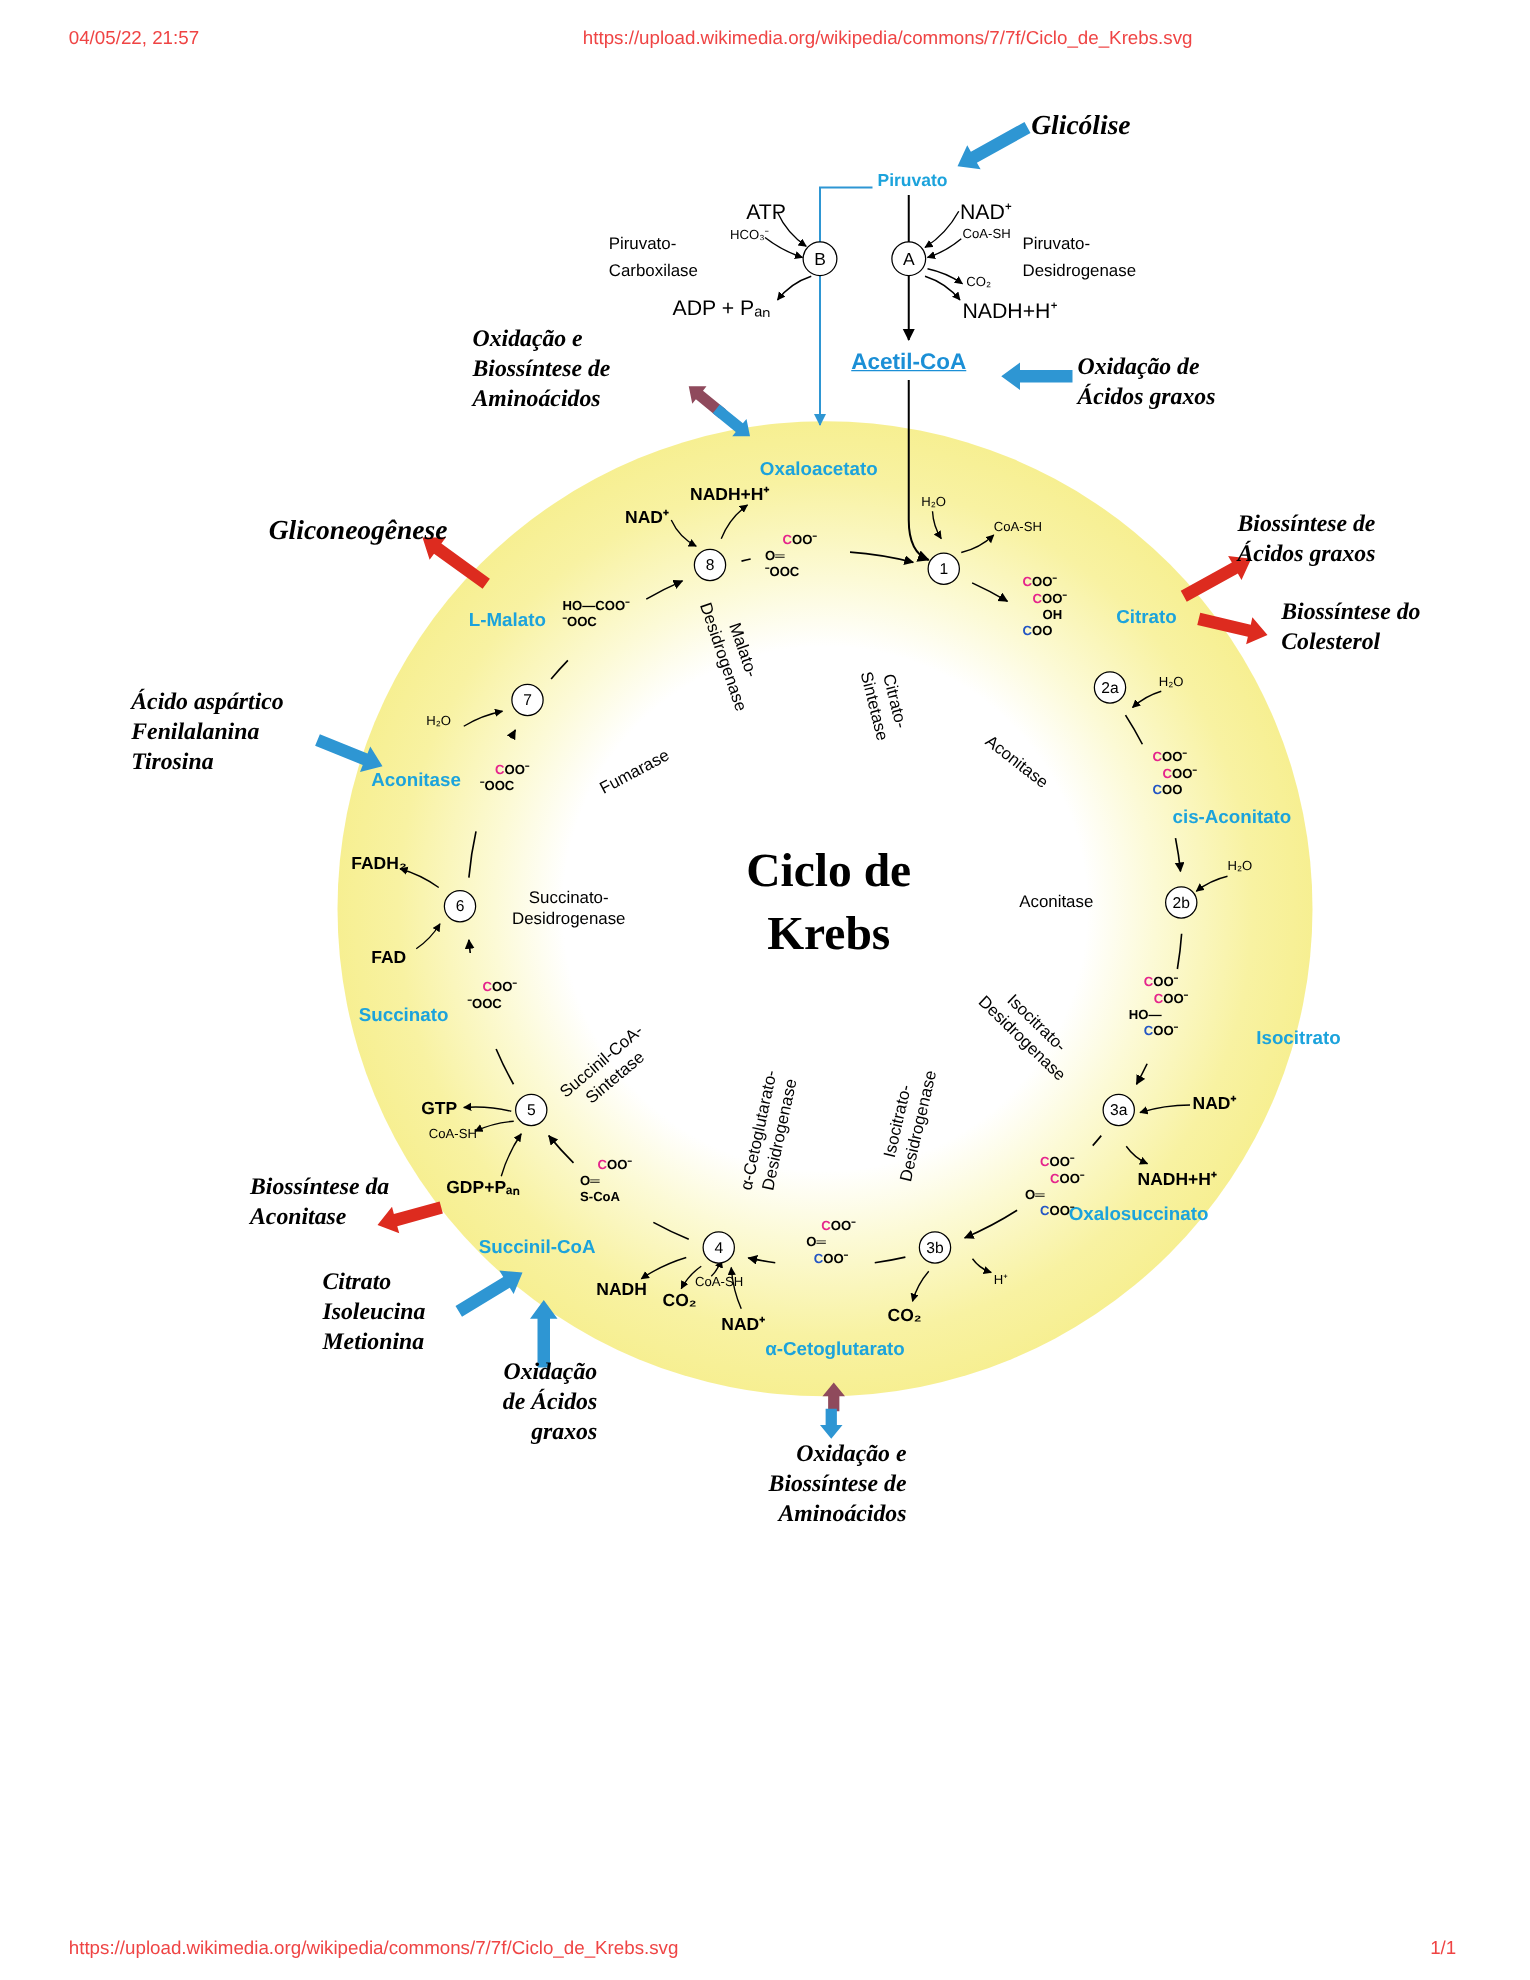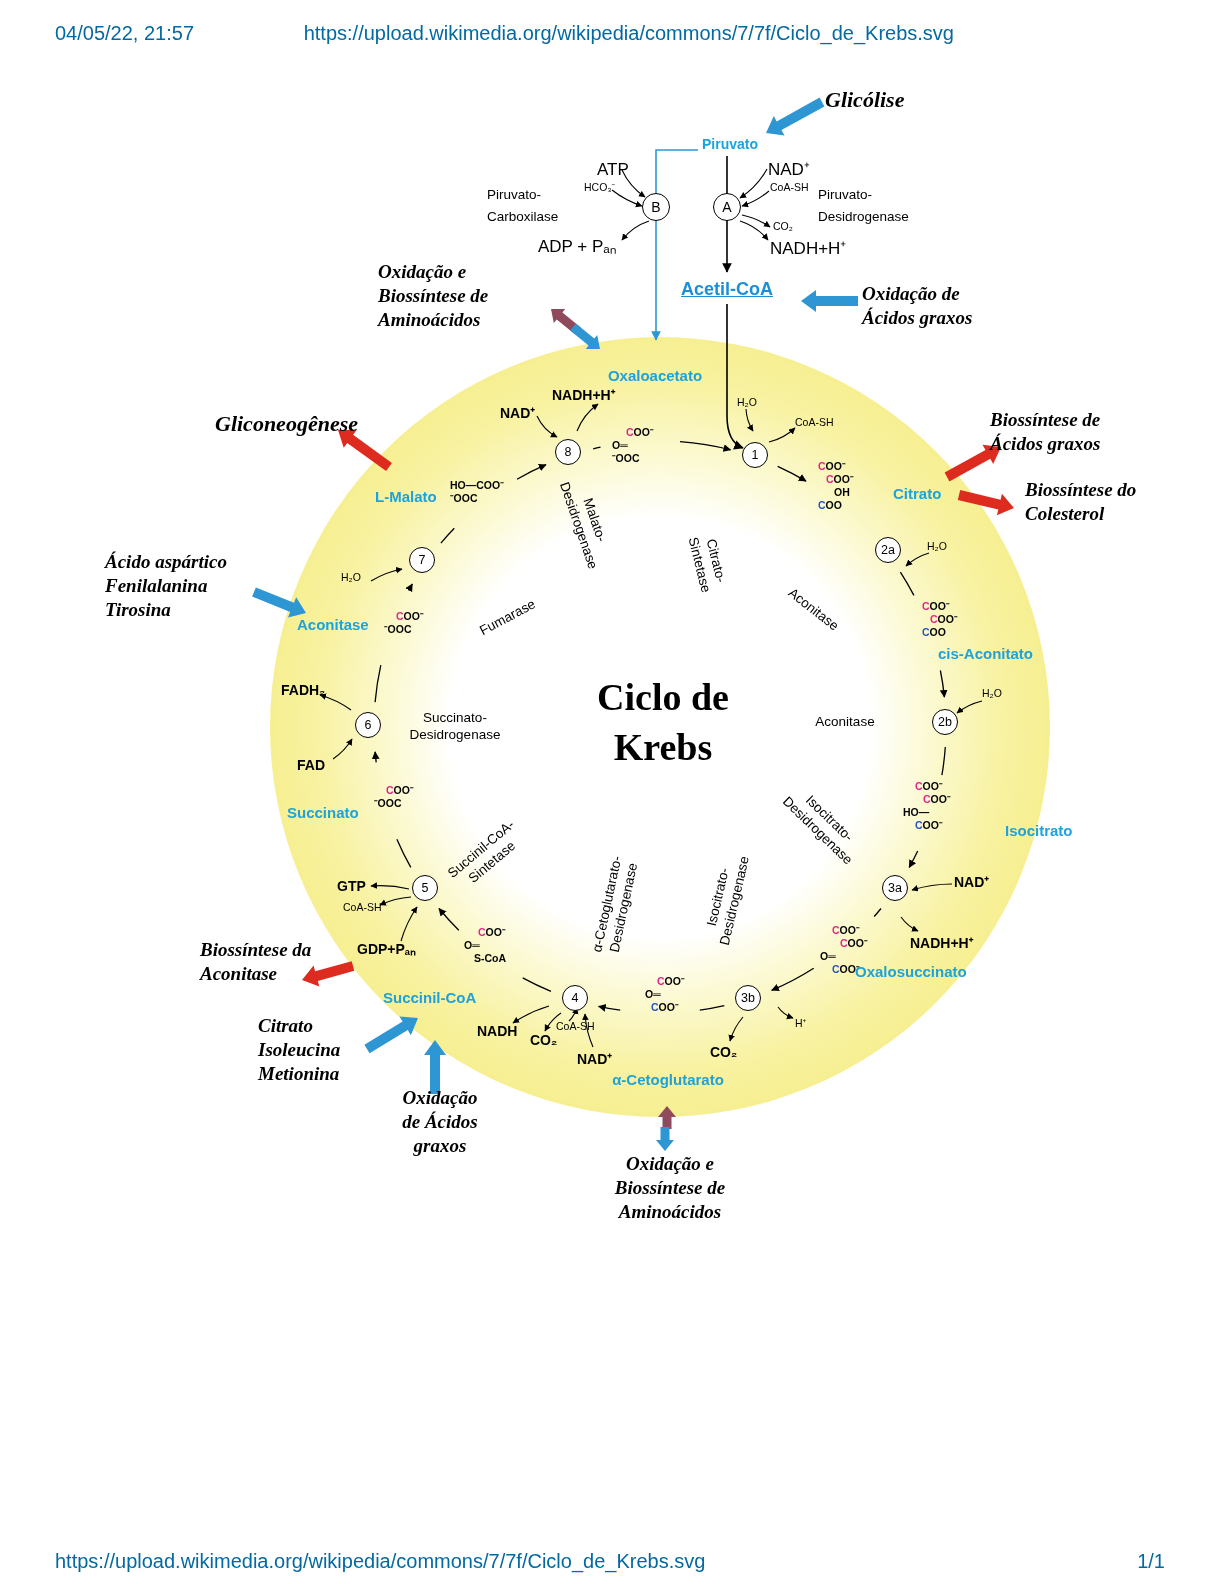--- a/index.html
+++ b/index.html
@@ -1,25 +1,25 @@
 <!DOCTYPE html>
 <html><head>
 <meta charset="utf-8">
 <style>
   *{margin:0;padding:0;box-sizing:border-box}
   html,body{background:#fff}
   body{width:1224px;height:1584px;position:relative;font-family:"Liberation Sans",sans-serif;color:#000;overflow:hidden}
   .abs{position:absolute}
-  .hdr{font-size:20px;color:#0369a1;white-space:nowrap}
+  .hdr{font-size:15px;color:#ef4444;white-space:nowrap}
   .disc{left:270px;top:337px;width:780px;height:780px;border-radius:50%;
         background:radial-gradient(circle,#ffffff 0%,#ffffff 38%,#fcfad6 48%,#f8f2a2 62%,#f5ec80 80%,#f4eb7e 95%,#f7f0a4 100%)}
   svg.overlay{left:0;top:0;pointer-events:none}
   .metab{color:#1CA3DC;font-weight:bold;font-size:15px;white-space:nowrap}
   .cx{transform:translateX(-50%)}
-  .tc{text-align:center}
+  .tc{text-align:right}
   .pathway{font-family:"Liberation Serif",serif;font-weight:bold;font-style:italic;font-size:19px;line-height:1.27;white-space:nowrap}
   .big{font-size:22px}
   .enz{font-size:13.5px;line-height:1.25;white-space:nowrap;text-align:center}
   .cofb{font-weight:bold;font-size:14px;white-space:nowrap}
   .cof{font-size:17px;white-space:nowrap}
   .cofs{font-size:10.5px;white-space:nowrap}
   .lbl2{font-size:13.5px;line-height:1.65;white-space:nowrap}
   .struct{font-size:10.5px;font-weight:bold;line-height:1.25;white-space:nowrap}
   .struct span{display:block}
   .struct .pc::first-letter{color:#E5258C}
@@ -279,21 +279,21 @@
   <span class="bc" style="margin-left:12px">COO⁻</span>
 </div>
 <div class="abs struct" style="left:645px;top:975px">
   <span class="pc" style="margin-left:12px">COO⁻</span>
   <span>O═</span>
   <span class="bc" style="margin-left:6px">COO⁻</span>
 </div>
 <div class="abs struct" style="left:464px;top:926px">
   <span class="pc" style="margin-left:14px">COO⁻</span>
   <span>O═</span>
-  <span style="margin-left:10px">S-CoA</span>
+  <span style="">S-CoA</span>
 </div>
 <div class="abs struct" style="left:374px;top:784px">
   <span class="pc" style="margin-left:12px">COO⁻</span>
   <span>⁻OOC</span>
 </div>
 <div class="abs struct" style="left:384px;top:610px">
   <span class="pc" style="margin-left:12px">COO⁻</span>
   <span>⁻OOC</span>
 </div>
 <div class="abs struct" style="left:450px;top:479px">

